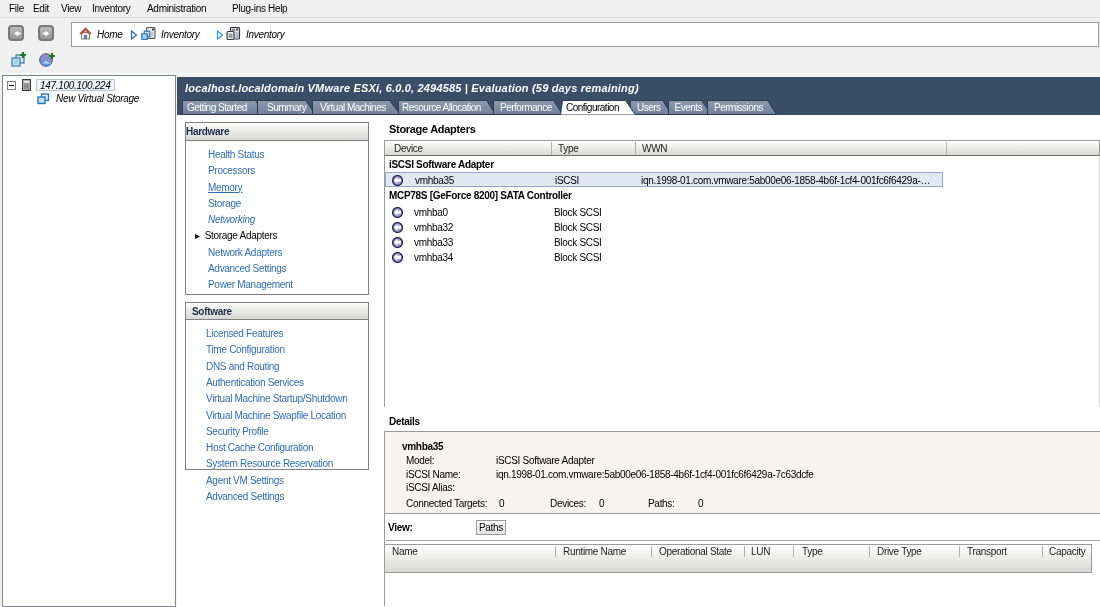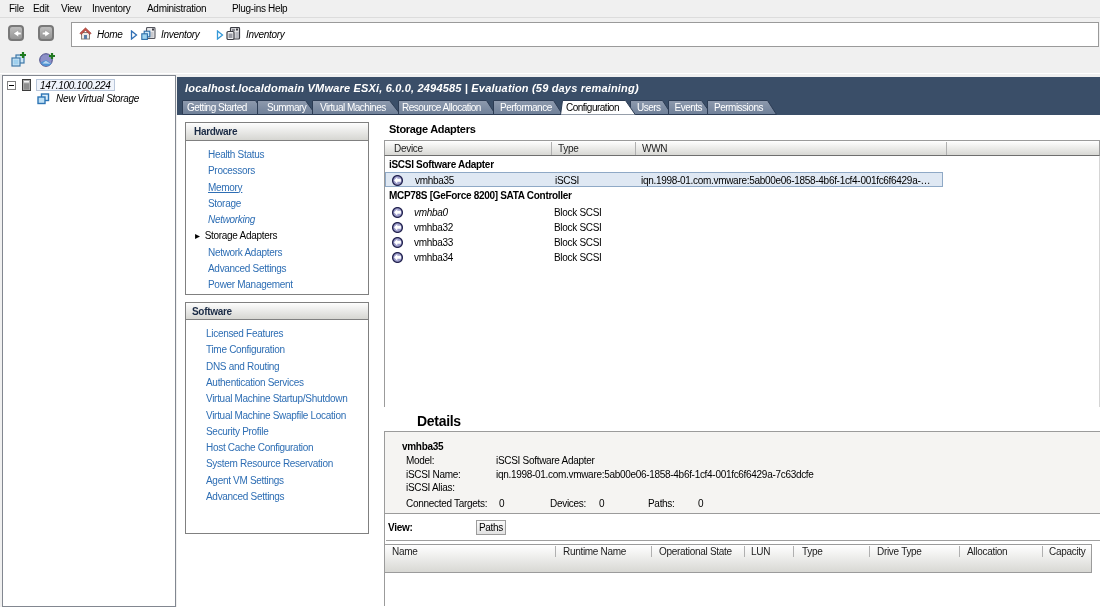--- a/index.html
+++ b/index.html
@@ -134,25 +134,25 @@
     <text x="225" y="11">Resource Allocation</text>
     <text x="323" y="11">Performance</text>
     <text x="460" y="11">Users</text>
     <text x="497.5" y="11">Events</text>
     <text x="537" y="11">Permissions</text>
   </g>
   <text x="389" y="11" font-size="10" fill="#000" font-family="Liberation Sans, sans-serif">Configuration</text>
 </svg>
 
 <div class="abs" style="left:185px; top:122px; width:184px; height:173px; border:1px solid #808080; background:#fff;">
-  <div style="height:18px; background:linear-gradient(#fdfdfd,#d6d6d2); border-bottom:1px solid #808080; display:flex; align-items:center; padding-left:8px;" class="b">
+  <div style="height:18px; background:linear-gradient(#fdfdfd,#d6d6d2); border-bottom:1px solid #808080; display:flex; align-items:center; padding-left:0;" class="b">
       <span style="color:#1b2b45;">Hardware</span>
     </div>
 </div>
-<div class="abs" style="left:185px; top:302px; width:184px; height:232px; border:1px solid #808080; background:#fff;">
+<div class="abs" style="left:185px; top:302px; width:184px; height:168px; border:1px solid #808080; background:#fff;">
   <div style="height:17px; background:linear-gradient(#fdfdfd,#d6d6d2); border-bottom:1px solid #808080; display:flex; align-items:center; padding-left:6px;" class="b">
       <span style="color:#1b2b45;">Software</span>
     </div>
 </div>
 
 <div id="hwlinks">
     <div class="abs link" style="left:208px; top:149px; height:11px; line-height:11px;">Health Status</div>
     <div class="abs link" style="left:208px; top:165.25px; height:11px; line-height:11px;">Processors</div>
     <div class="abs link" style="left:208px; top:181.5px; height:11px; line-height:11px;text-decoration:underline;">Memory</div>
     <div class="abs link" style="left:208px; top:197.75px; height:11px; line-height:11px;">Storage</div>
@@ -201,21 +201,21 @@
 <div class="abs" style="left:555px; top:175px;">iSCSI</div>
 <div class="abs" style="left:641px; top:175px;">iqn.1998-01.com.vmware:5ab00e06-1858-4b6f-1cf4-001fc6f6429a-…</div>
 
 <div class="abs b" style="left:389px; top:190px;">MCP78S [GeForce 8200] SATA Controller</div>
 
 <div id="rows">
     <svg class="abs" style="left:392px; top:206.5px;" width="11" height="11" viewBox="0 0 11 11">
       <circle cx="5.5" cy="5.5" r="4.9" fill="#9c9ccb" stroke="#23234f" stroke-width="1.3"></circle>
       <path d="M5.3 1.9 L2.0 5.3 L5.3 8.7 L5.3 6.8 L8.9 6.8 L8.9 3.8 L5.3 3.8 z" fill="#ffffff"></path>
     </svg>
-    <div class="abs" style="left:414px; top:206.5px; height:11px; line-height:11px;font-style:italic;">vmhba0</div>
+    <div class="abs" style="left:414px; top:206.5px; height:11px; line-height:11px;">vmhba0</div>
     <div class="abs" style="left:554px; top:206.5px; height:11px; line-height:11px;">Block SCSI</div>
     <svg class="abs" style="left:392px; top:221.7px;" width="11" height="11" viewBox="0 0 11 11">
       <circle cx="5.5" cy="5.5" r="4.9" fill="#9c9ccb" stroke="#23234f" stroke-width="1.3"></circle>
       <path d="M5.3 1.9 L2.0 5.3 L5.3 8.7 L5.3 6.8 L8.9 6.8 L8.9 3.8 L5.3 3.8 z" fill="#ffffff"></path>
     </svg>
     <div class="abs" style="left:414px; top:221.7px; height:11px; line-height:11px;">vmhba32</div>
     <div class="abs" style="left:554px; top:221.7px; height:11px; line-height:11px;">Block SCSI</div>
     <svg class="abs" style="left:392px; top:236.9px;" width="11" height="11" viewBox="0 0 11 11">
       <circle cx="5.5" cy="5.5" r="4.9" fill="#9c9ccb" stroke="#23234f" stroke-width="1.3"></circle>
       <path d="M5.3 1.9 L2.0 5.3 L5.3 8.7 L5.3 6.8 L8.9 6.8 L8.9 3.8 L5.3 3.8 z" fill="#ffffff"></path>
@@ -223,21 +223,21 @@
     <div class="abs" style="left:414px; top:236.9px; height:11px; line-height:11px;">vmhba33</div>
     <div class="abs" style="left:554px; top:236.9px; height:11px; line-height:11px;">Block SCSI</div>
     <svg class="abs" style="left:392px; top:252.10000000000002px;" width="11" height="11" viewBox="0 0 11 11">
       <circle cx="5.5" cy="5.5" r="4.9" fill="#9c9ccb" stroke="#23234f" stroke-width="1.3"></circle>
       <path d="M5.3 1.9 L2.0 5.3 L5.3 8.7 L5.3 6.8 L8.9 6.8 L8.9 3.8 L5.3 3.8 z" fill="#ffffff"></path>
     </svg>
     <div class="abs" style="left:414px; top:252.10000000000002px; height:11px; line-height:11px;">vmhba34</div>
     <div class="abs" style="left:554px; top:252.10000000000002px; height:11px; line-height:11px;">Block SCSI</div>
   </div>
 
-<div class="abs b" style="left:389px; top:416px; font-size:14px;margin-left:28px;">Details</div>
+<div class="abs b" style="left:389px; top:416px; font-size:10px;">Details</div>
 <div class="abs" style="left:384px; top:431px; width:718px; height:83px; background:#f5f4f2; border:1px solid #9b9b9b;"></div>
 <div class="abs" style="left:384px; top:514px; width:1px; height:92px; background:#9b9b9b;"></div>
 <div class="abs b" style="left:402px; top:441px;">vmhba35</div>
 <div class="abs" style="left:406px; top:455px;">Model:</div>
 <div class="abs" style="left:496px; top:455px;">iSCSI Software Adapter</div>
 <div class="abs" style="left:406px; top:469px;">iSCSI Name:</div>
 <div class="abs" style="left:496px; top:469px;">iqn.1998-01.com.vmware:5ab00e06-1858-4b6f-1cf4-001fc6f6429a-7c63dcfe</div>
 <div class="abs" style="left:406px; top:482px;">iSCSI Alias:</div>
 <div class="abs" style="left:406px; top:498px;text-align:right;">Connected Targets:</div>
 <div class="abs" style="left:499px; top:498px;">0</div>
@@ -251,21 +251,21 @@
 <div class="abs" style="left:476px; top:520px; width:30px; height:15px; background:linear-gradient(#fafafa,#e2e2e2); border:1px solid #9b9b9b; text-align:center; line-height:13px;">Paths</div>
 <div class="abs" style="left:386px; top:540px; width:714px; height:1px; background:#a0a0a0;"></div>
 
 <div class="abs" style="left:384px; top:544px; width:708px; height:29px; background:linear-gradient(#ffffff,#d8d8d4); border:1px solid #9b9b9b;">
   <div class="abs" style="left:7px; top:1px; color:#222;">Name</div>
   <div class="abs" style="left:178px; top:1px; color:#222;">Runtime Name</div>
   <div class="abs" style="left:274px; top:1px; color:#222;">Operational State</div>
   <div class="abs" style="left:366px; top:1px; color:#222;">LUN</div>
   <div class="abs" style="left:417px; top:1px; color:#222;">Type</div>
   <div class="abs" style="left:492px; top:1px; color:#222;">Drive Type</div>
-  <div class="abs" style="left:582px; top:1px; color:#222;">Allocation</div>
+  <div class="abs" style="left:582px; top:1px; color:#222;">Transport</div>
   <div class="abs" style="left:664px; top:1px; color:#222;">Capacity</div>
   <div class="abs" style="left:170px; top:1px; width:1px; height:11px; background:#b0b0b0;"></div>
   <div class="abs" style="left:266px; top:1px; width:1px; height:11px; background:#b0b0b0;"></div>
   <div class="abs" style="left:359px; top:1px; width:1px; height:11px; background:#b0b0b0;"></div>
   <div class="abs" style="left:408px; top:1px; width:1px; height:11px; background:#b0b0b0;"></div>
   <div class="abs" style="left:484px; top:1px; width:1px; height:11px; background:#b0b0b0;"></div>
   <div class="abs" style="left:574px; top:1px; width:1px; height:11px; background:#b0b0b0;"></div>
   <div class="abs" style="left:657px; top:1px; width:1px; height:11px; background:#b0b0b0;"></div>
 </div>
 

